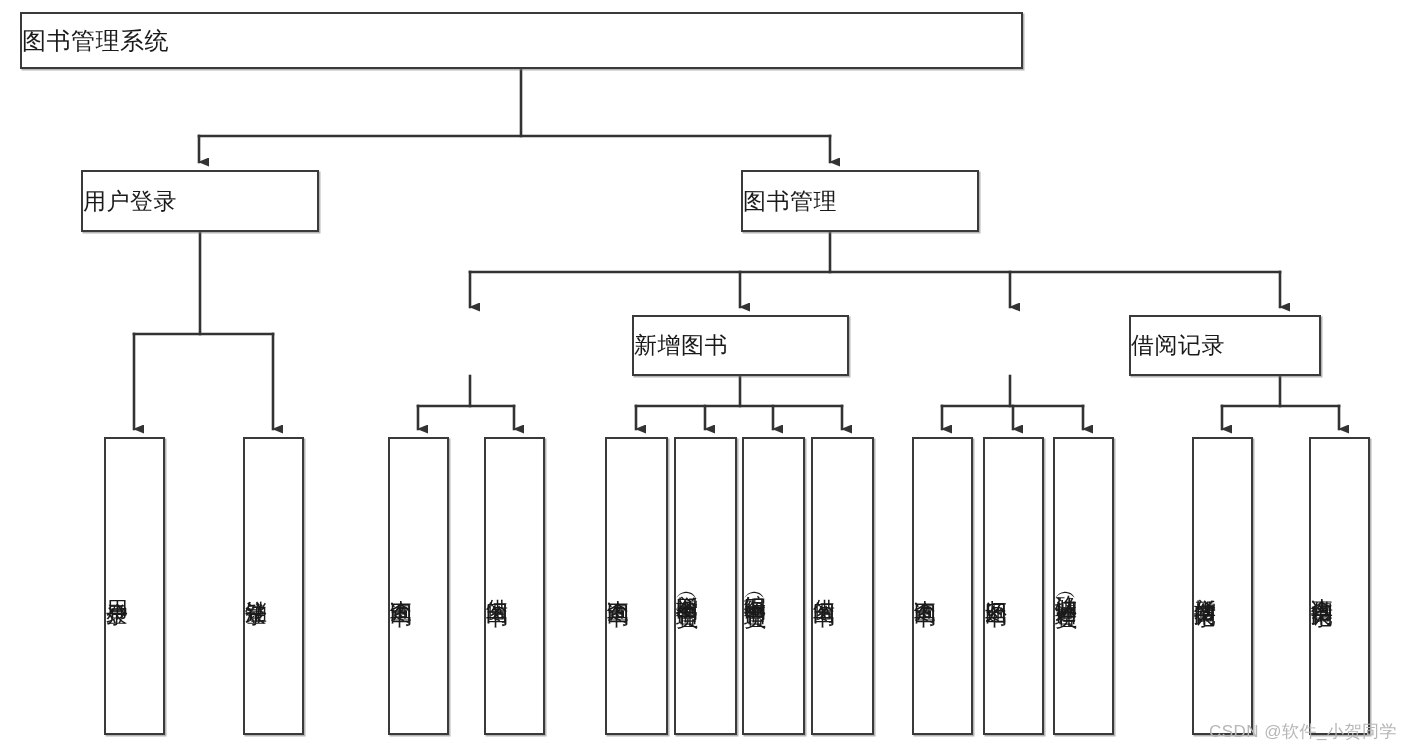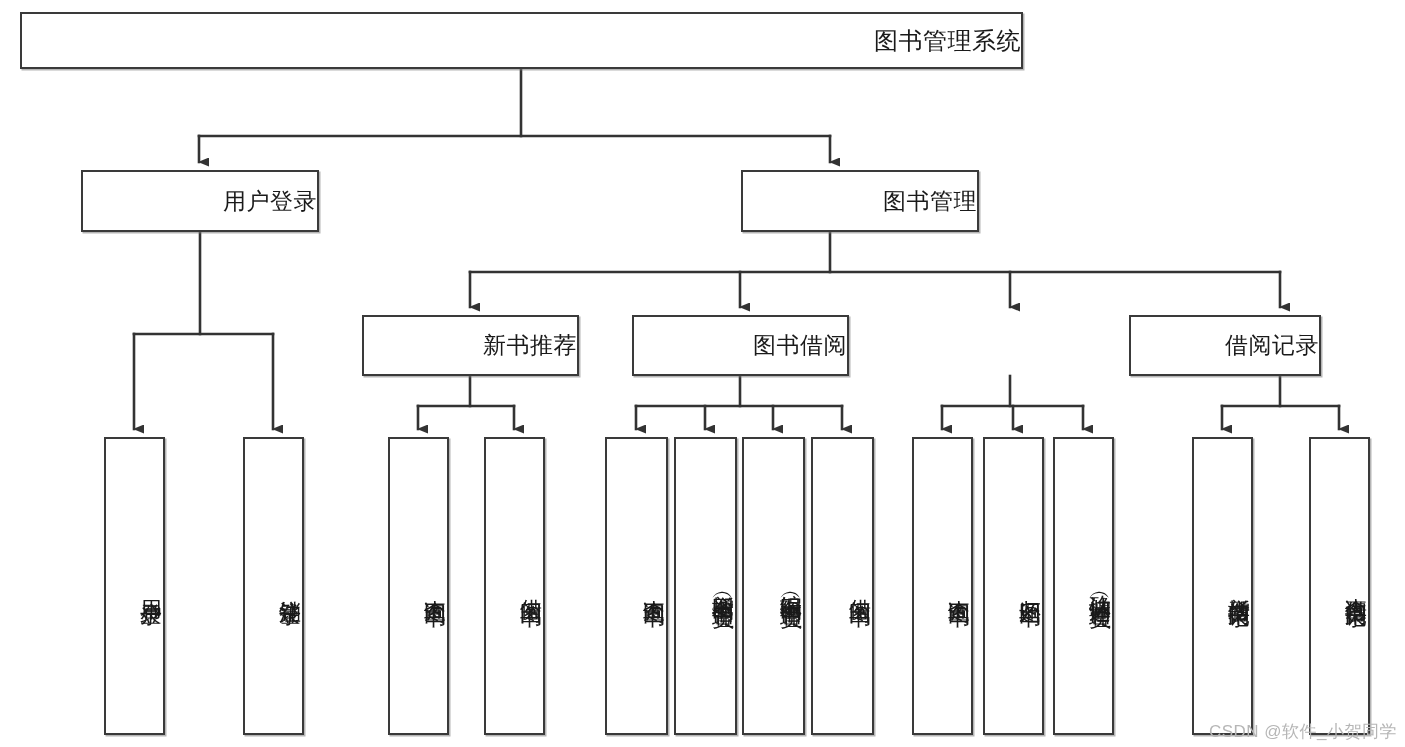--- a/index.html
+++ b/index.html
@@ -25,21 +25,21 @@
     height: 747px;
     pointer-events: none;
   }
   .node {
     position: absolute;
     box-sizing: border-box;
     border: 2.5px solid #3a3a3a;
     background: #ffffff;
     display: flex;
     align-items: center;
-    justify-content: flex-end;
+    justify-content: flex-start;
     color: #1a1a1a;
     text-align: center;
     box-shadow: 1.5px 1.5px 0 0 rgba(120,120,120,0.55);
   }
   .node .label {
     line-height: 1.22;
     letter-spacing: 0.5px;
   }
   .node.h {
     font-size: 23px;
@@ -128,26 +128,23 @@
   </div>
 
   <div class="node h" style="left:81px; top:170px; width:238px; height:62px;">
     <span class="label">用户登录</span>
   </div>
 
   <div class="node h" style="left:711px; top:170px; width:238px; height:62px;margin-left:30px;">
     <span class="label">图书管理</span>
   </div>
 
-  <div class="node h" style="left:362px; top:315px; width:217px; height:61px;">
-    <span class="label">新书推荐</span>
-  </div>
 
   <div class="node h" style="left:632px; top:315px; width:217px; height:61px;">
-    <span class="label">图书借阅</span>
+    <span class="label">新增图书</span>
   </div>
 
 
   <div class="node h" style="left:1129px; top:315px; width:192px; height:61px;">
     <span class="label">借阅记录</span>
   </div>
 
   <div class="node v" style="left:104px; top:437px; width:61px; height:298px;">
     <span class="label">用户登录</span>
   </div>

